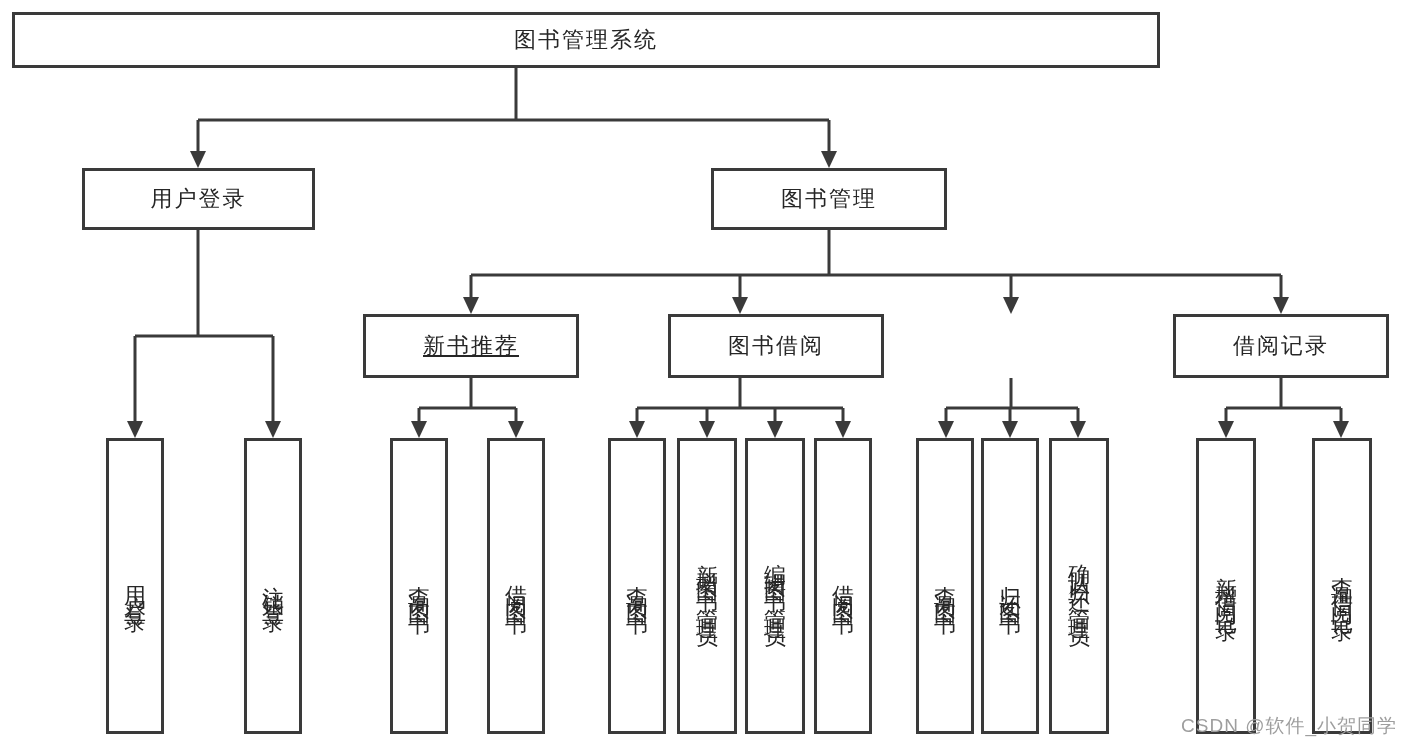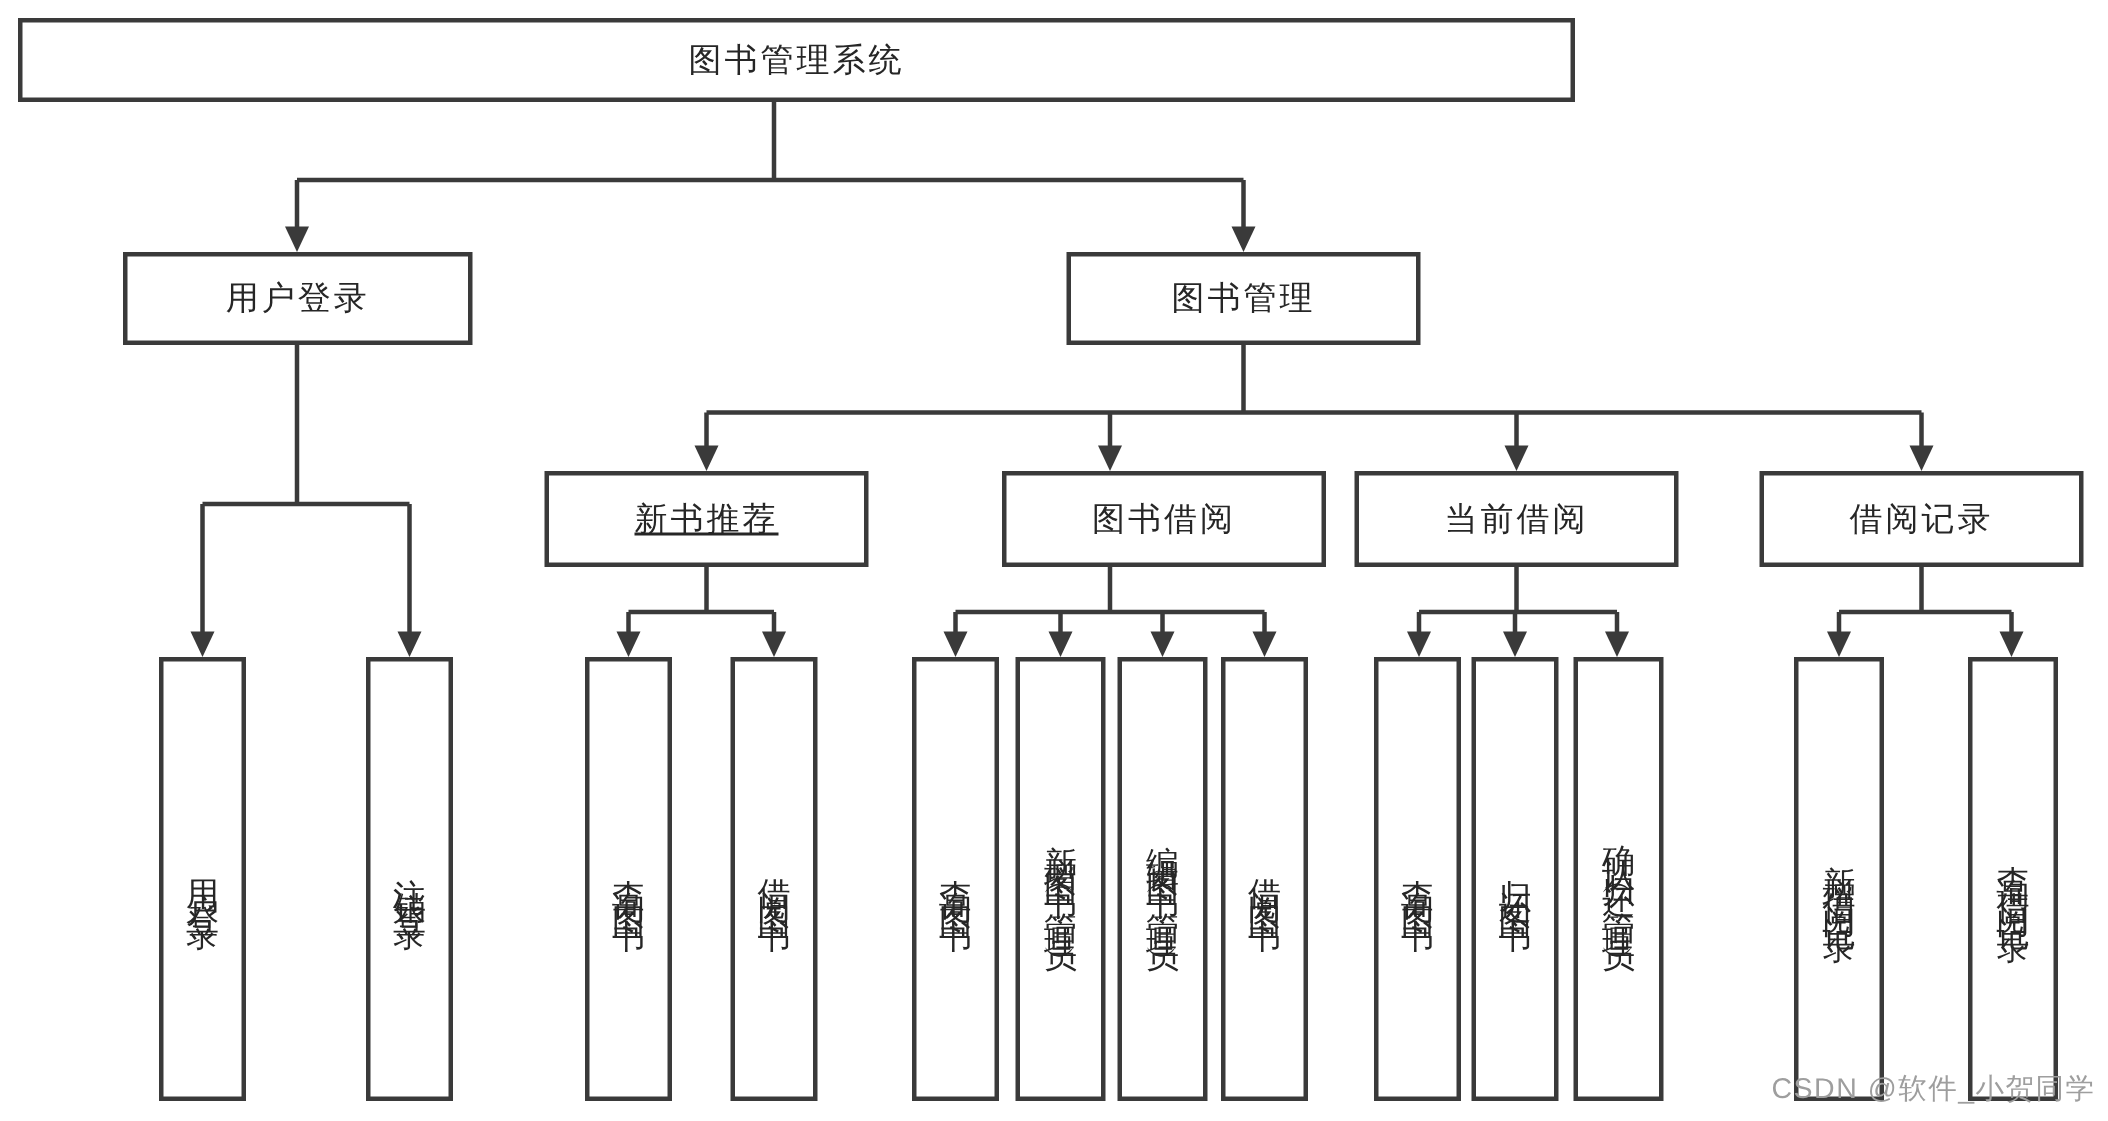--- a/index.html
+++ b/index.html
@@ -19,21 +19,21 @@
     display:flex;align-items:center;justify-content:center;
     color:#262626;
   }
   .hlabel{
     font-size:22px;
     letter-spacing:2px;
     line-height:1;
     white-space:nowrap;
     color:#262626;
   }
-  .root{left:12px;top:12px;width:1038px;height:56px;}
+  .root{left:12px;top:12px;width:1148px;height:56px;}
   .lvl2{top:168px;height:62px;}
   .lvl3{top:314px;height:64px;}
   .leaf{top:438px;width:58px;height:296px;}
   .vtext{
     writing-mode:vertical-rl;
     font-size:22px;
     letter-spacing:9px;
     line-height:1;
     color:#262626;
   }
@@ -101,23 +101,20 @@
   <div class="node lvl2" style="left:711px;width:236px;">
     <span class="hlabel">图书管理</span>
   </div>
 
   <div class="node lvl3" style="left:363px;width:216px;text-decoration:underline;">
     <span class="hlabel">新书推荐</span>
   </div>
   <div class="node lvl3" style="left:632px;width:216px;margin-left:36px;">
     <span class="hlabel">图书借阅</span>
   </div>
-  <div class="node lvl3" style="left:903px;width:216px;">
-    <span class="hlabel">当前借阅</span>
-  </div>
   <div class="node lvl3" style="left:1173px;width:216px;">
     <span class="hlabel">借阅记录</span>
   </div>
 
   <div class="node leaf" style="left:106px;">
     <span class="vtext">用户登录</span>
   </div>
   <div class="node leaf" style="left:244px;">
     <span class="vtext">注销登录</span>
   </div>

